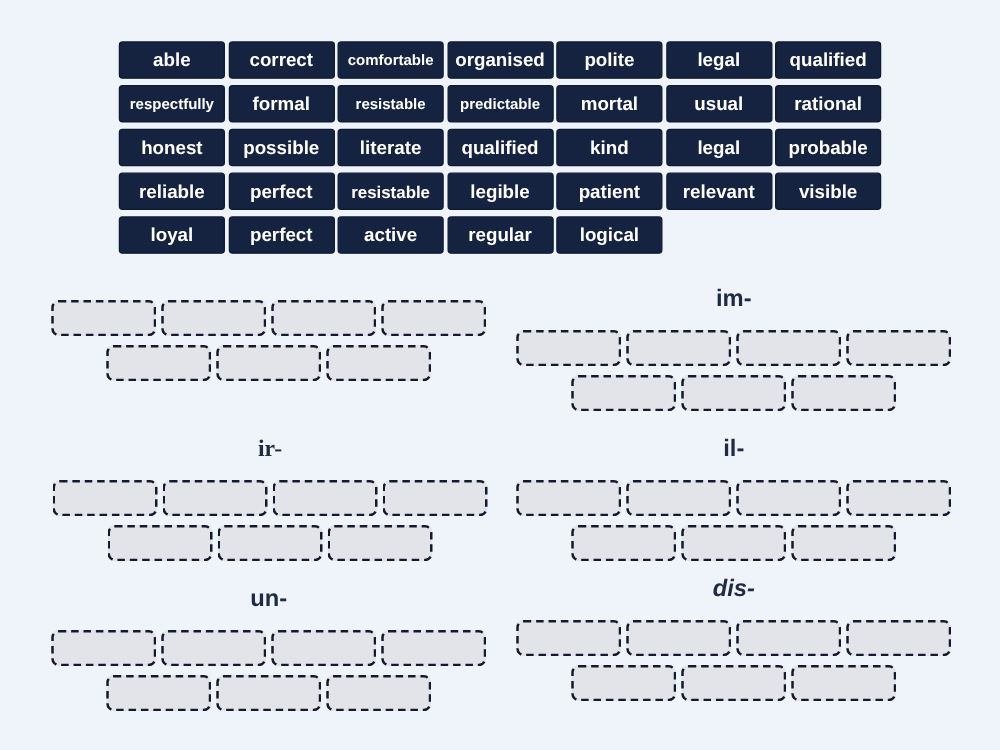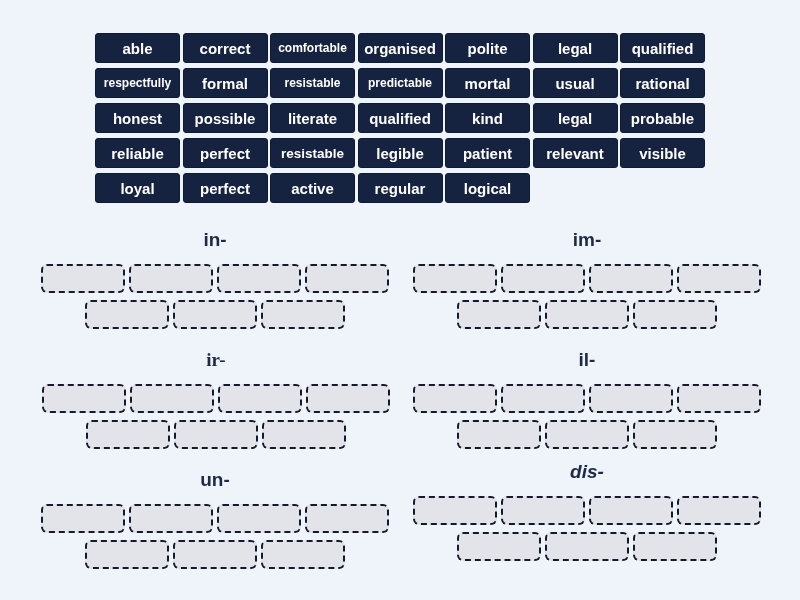--- a/index.html
+++ b/index.html
@@ -81,21 +81,20 @@
       <div class="tile">relevant</div>
       <div class="tile">visible</div>
       <div class="tile">loyal</div>
       <div class="tile">perfect</div>
       <div class="tile">active</div>
       <div class="tile">regular</div>
       <div class="tile">logical</div>
     </div>
   <div id="groups">
       <div class="group" style="left: 41px; top: 228px;">
-        <div class="group-label">in-</div>
         <div class="slot-row top">
           <div class="slot"></div>
           <div class="slot"></div>
           <div class="slot"></div>
           <div class="slot"></div>
         </div>
         <div class="slot-row bottom">
           <div class="slot"></div>
           <div class="slot"></div>
           <div class="slot"></div>

